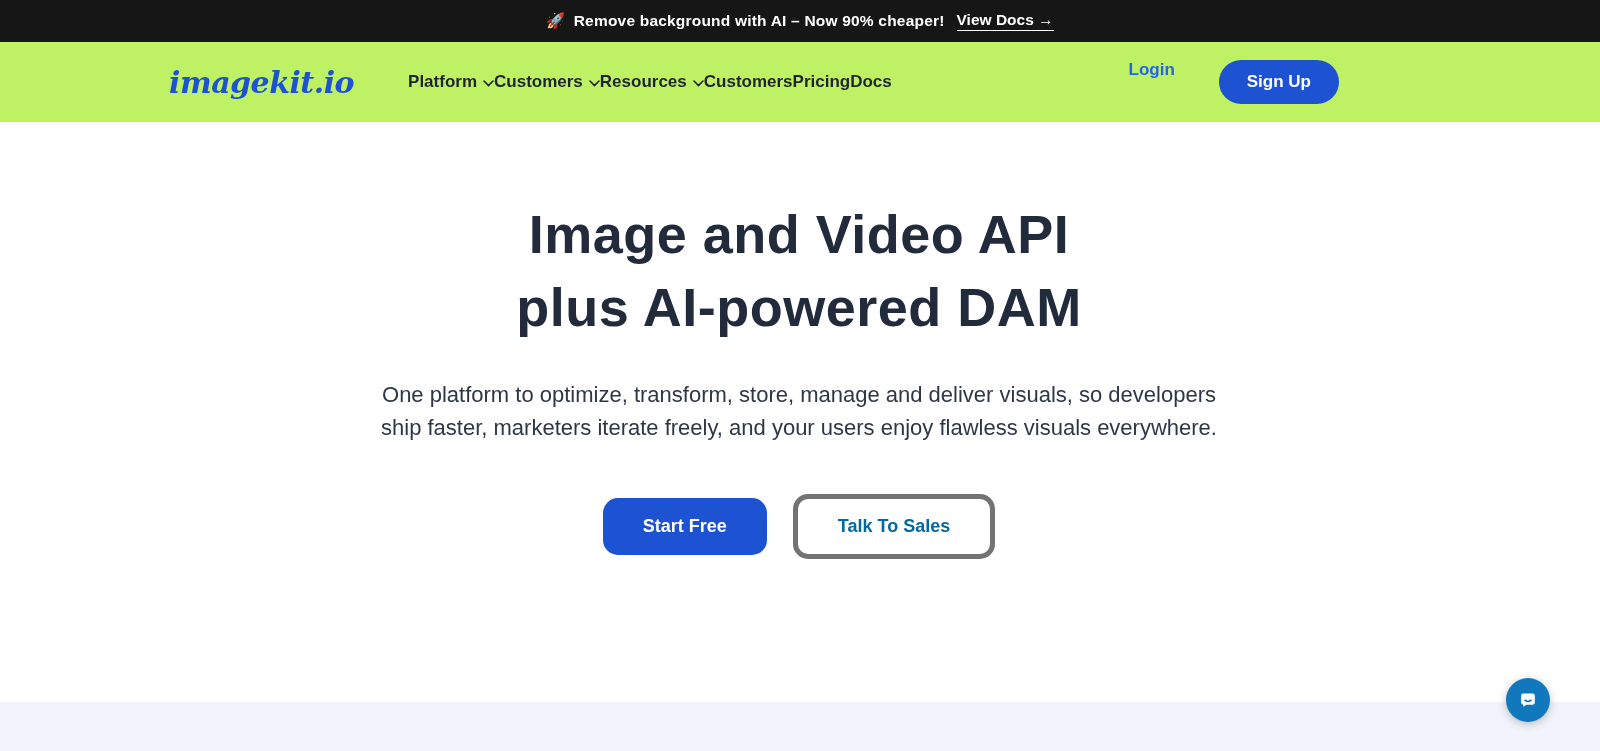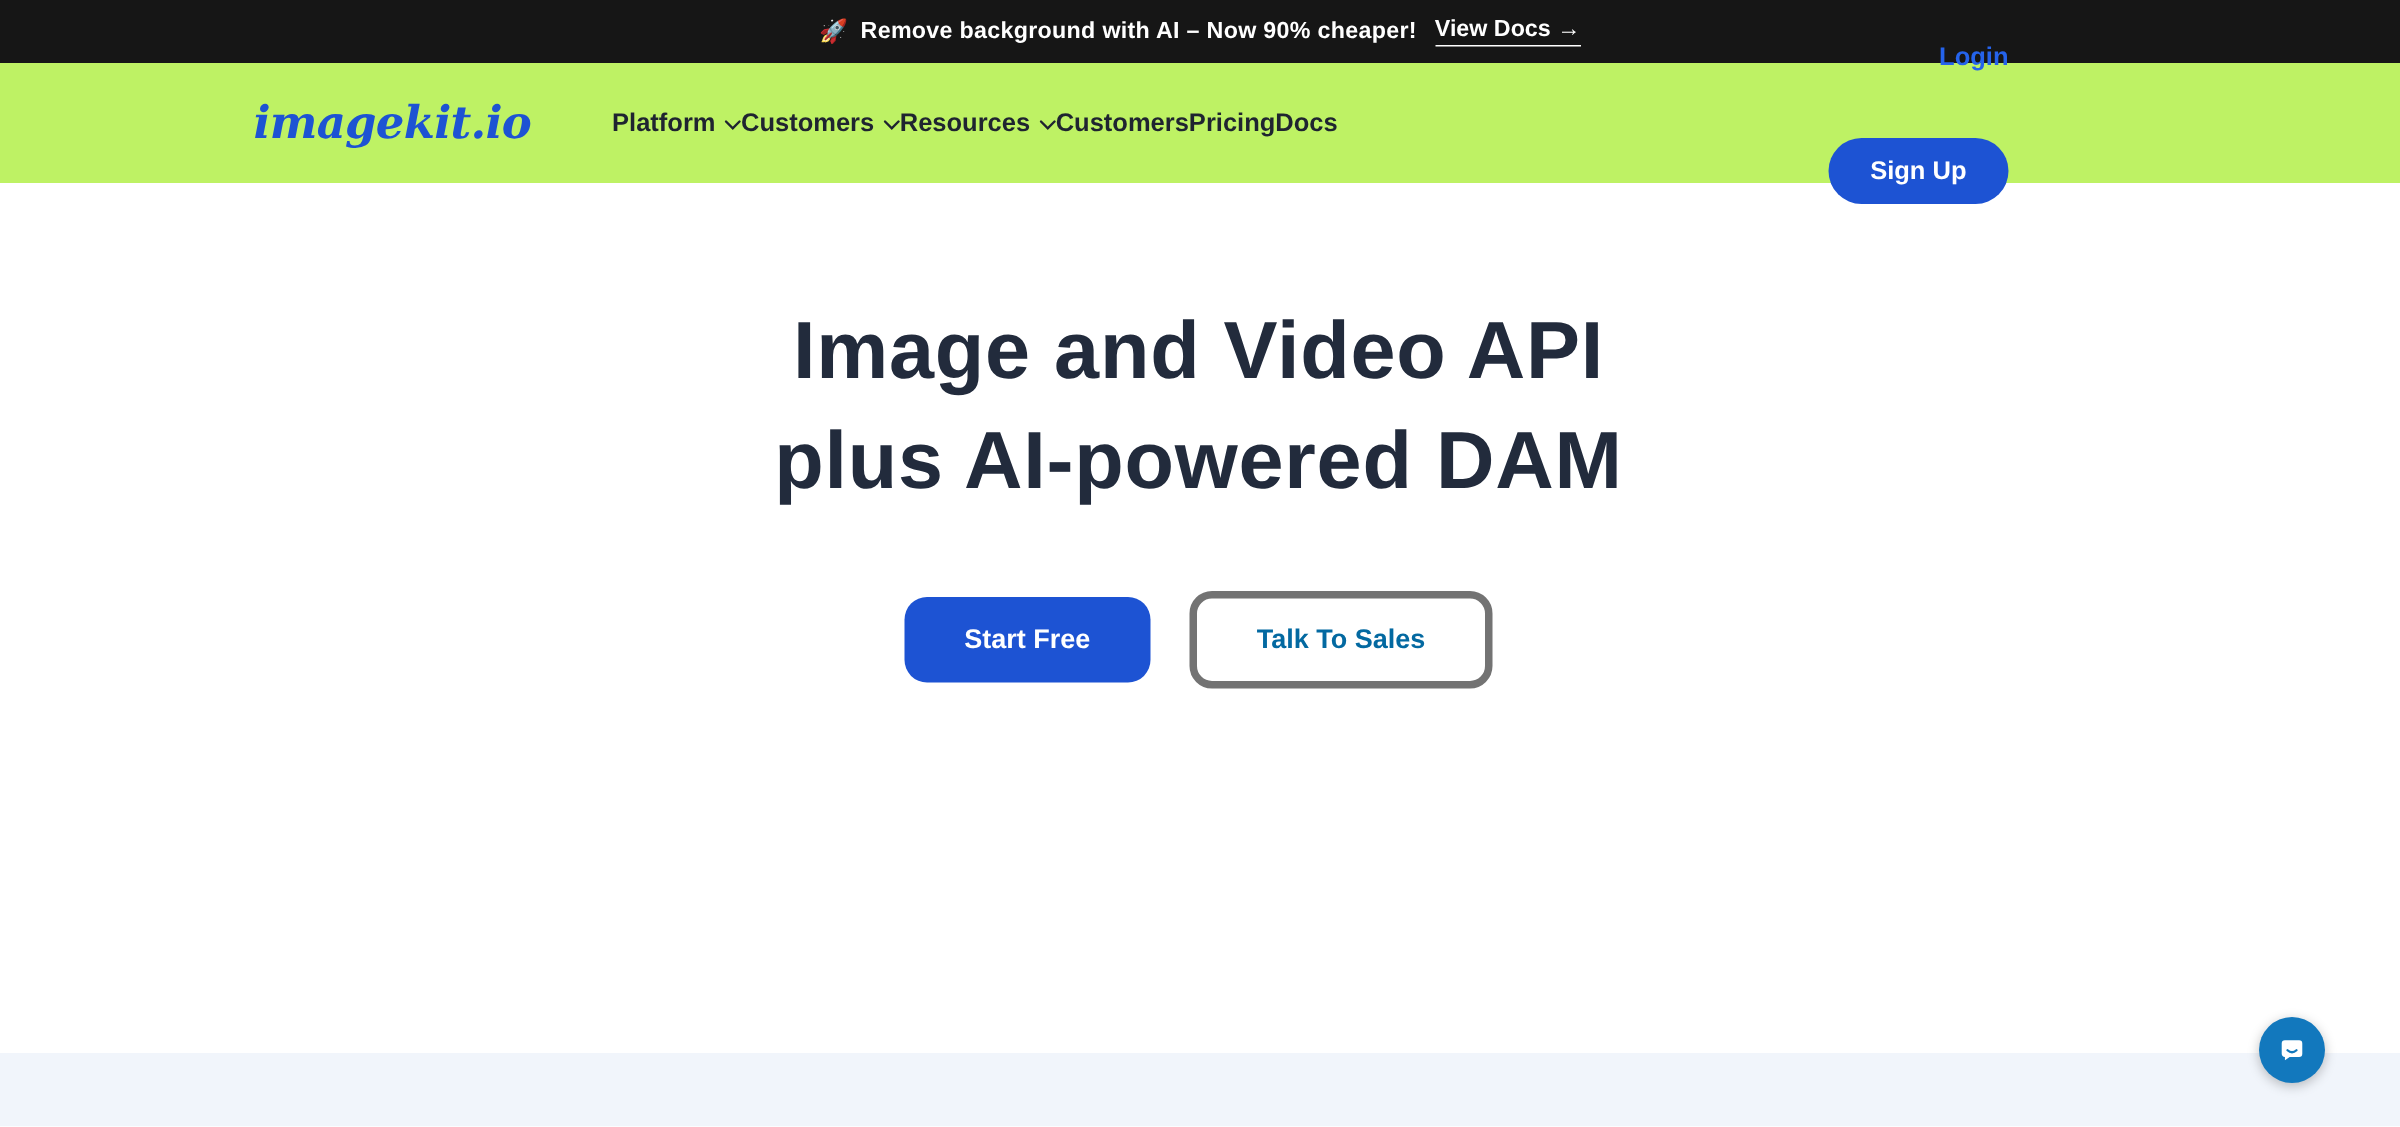--- a/index.html
+++ b/index.html
@@ -36,21 +36,21 @@
   }
   .nav-links {
     display:flex; align-items:center; 
     margin-left:54px; list-style:none;font-weight:bold;
   }
   .nav-item {
     display:flex; align-items:center; gap:6px;
     font-size:17px; color:#1f2430; cursor:pointer; white-space:nowrap;
   }
   .chev { display:inline-flex; margin-top:2px; }
-  .nav-right { margin-left:auto; display:flex; align-items:flex-end; gap:44px;flex-direction:column; }
+  .nav-right { margin-left:auto; display:flex; align-items:flex-start; gap:44px; }
   .login-link {
     color:#2563eb; font-size:17px; font-weight:bold;
     text-decoration:none; cursor:pointer;
   }
   .signup-btn {
     background:#1d53d3; color:#ffffff; border:none;
     font-family:inherit; font-size:17px; font-weight:bold;
     padding:12px 28px; border-radius:24px; cursor:pointer;
   }
   
@@ -143,20 +143,21 @@
     </div>
   </div>
 </div>
 
 <div class="hero">
   <div class="container hero-inner">
     <h1 class="hero-title">
       <span>Image and Video API</span>
       <span>plus AI-powered DAM</span>
     </h1>
+    <p class="hero-sub">One platform to optimize, transform, store, manage and deliver visuals, so developers ship faster, marketers iterate freely, and your users enjoy flawless visuals everywhere.</p>
     <div class="cta-row">
       <button class="btn-primary">Start Free</button>
       <button class="btn-secondary">Talk To Sales</button>
     </div>
   </div>
 </div>
 
 <div class="band"></div>
 
 <div class="chat-launcher">

